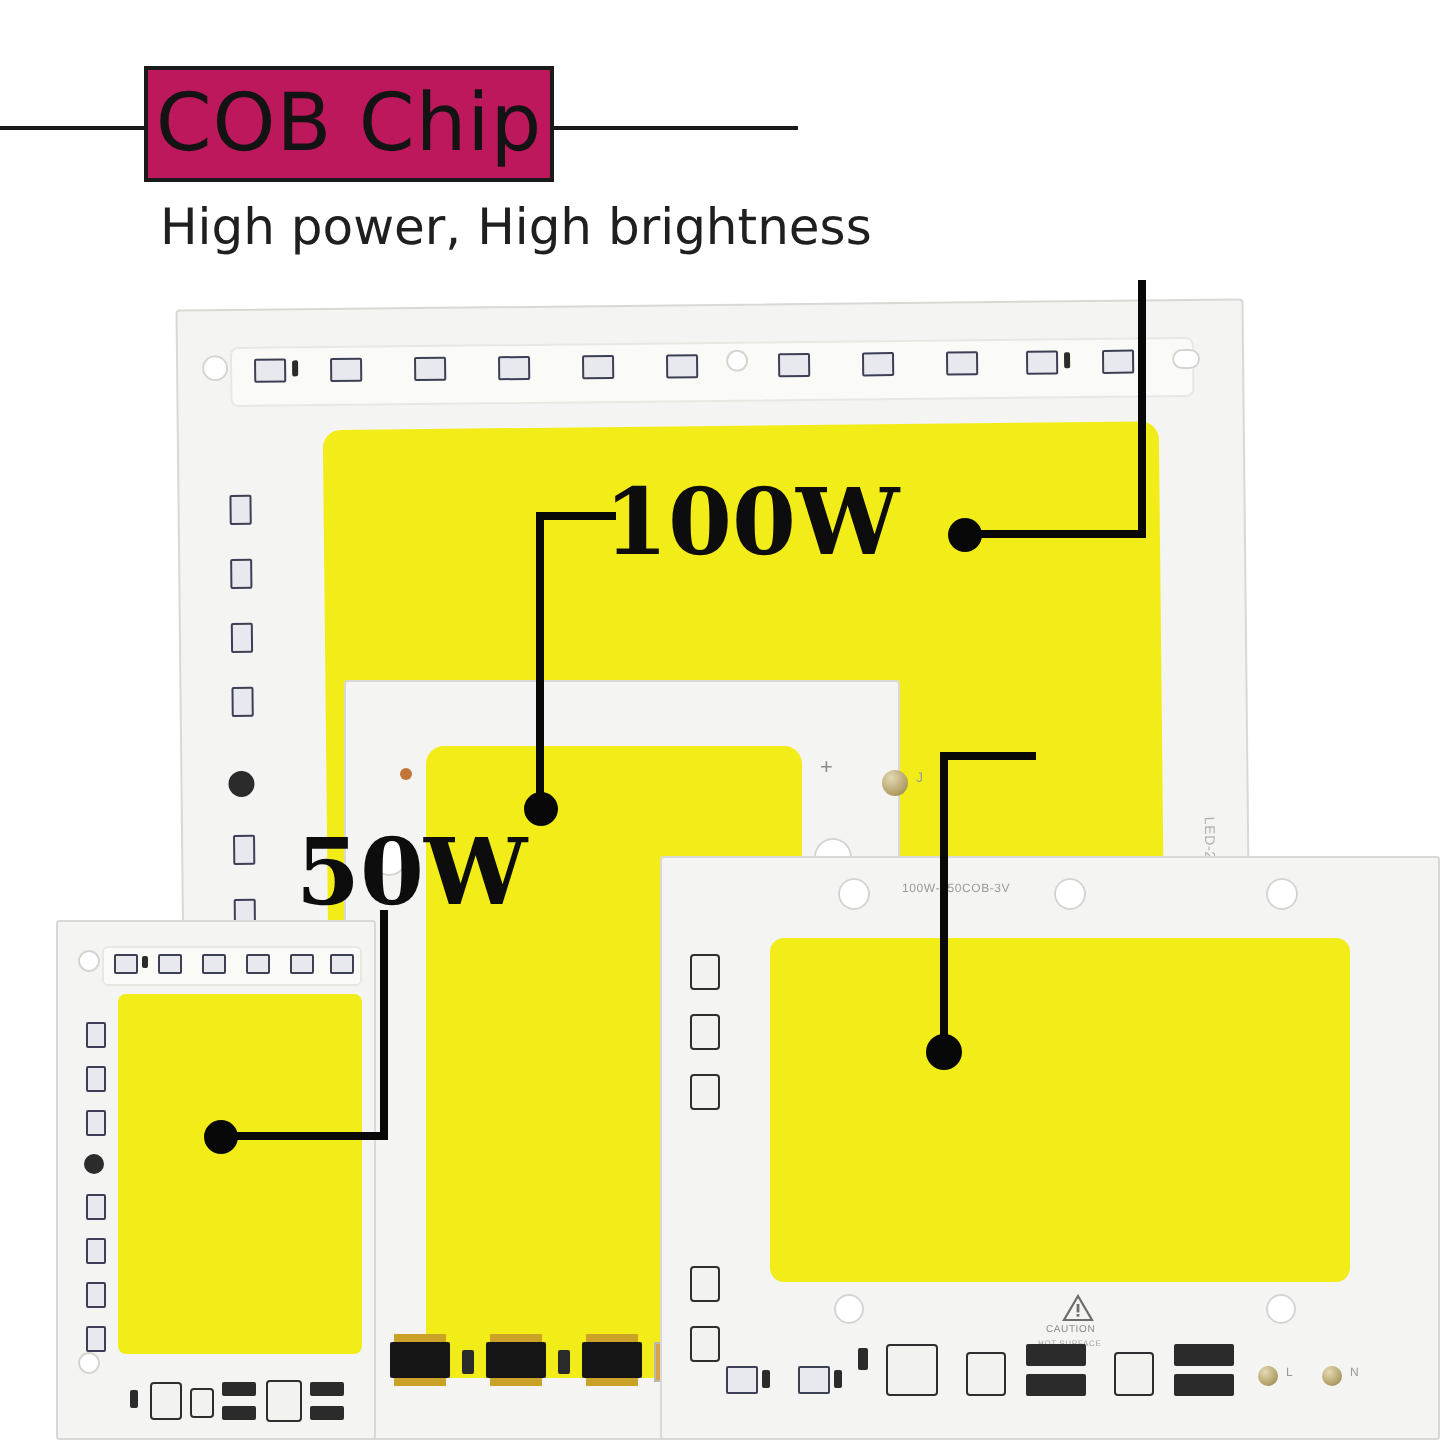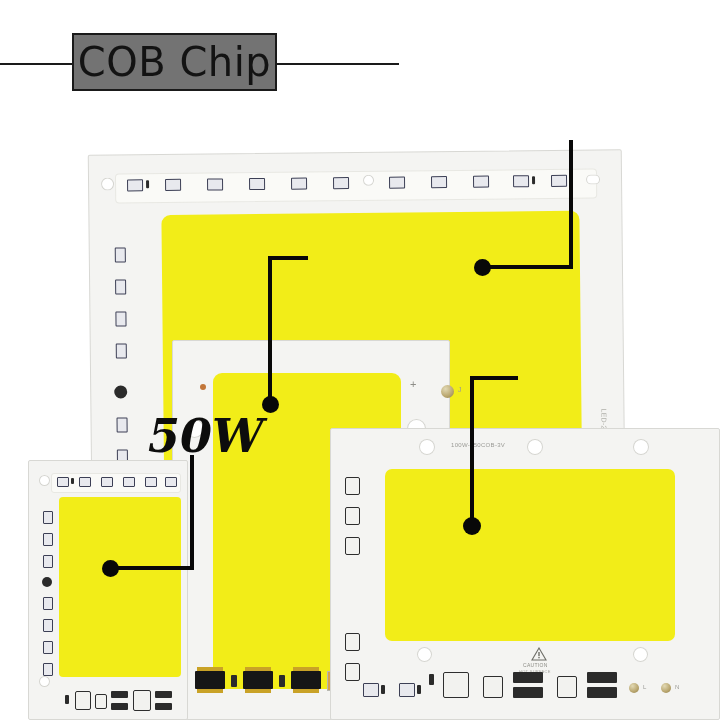--- a/index.html
+++ b/index.html
@@ -5,21 +5,21 @@
   html,body{margin:0;padding:0;background:#fff;}
   body{width:720px;height:720px;overflow:hidden;
        font-family:"Liberation Sans",sans-serif;}
   #stage{position:relative;width:720px;height:720px;background:#ffffff;overflow:hidden;}
 
   
   .hdr-rule{position:absolute;height:2px;background:#1a1a1a;}
   #rule-left{left:0;top:63px;width:72px;}
   #rule-right{left:277px;top:63px;width:122px;}
   #title-box{position:absolute;left:72px;top:33px;width:205px;height:58px;
-             border:2px solid #1a1a1a;box-sizing:border-box;background:#737373;
+             border:2px solid #1a1a1a;box-sizing:border-box;background:#be185d;
              display:flex;align-items:center;justify-content:center;}
   #title-box span{font-size:40px;color:#131313;letter-spacing:.5px;line-height:1;
                   font-family:"DejaVu Sans",sans-serif;}
   #subtitle{position:absolute;left:80px;top:99px;font-size:25px;color:#1f1f1f;
             font-family:"DejaVu Sans",sans-serif;white-space:nowrap;}
 
   
   .board{position:absolute;background:#f4f4f2;box-sizing:border-box;
          border:1px solid #d8d8d4;}
   .cob{position:absolute;background:#f2ed18;}
@@ -192,32 +192,34 @@
     <div class="solder" style="left:298px;top:254px;width:10px;height:10px;"></div>
     <div class="silk" style="left:312px;top:255px;font-size:6px;">L</div>
     <div class="solder" style="left:330px;top:254px;width:10px;height:10px;"></div>
     <div class="silk" style="left:344px;top:255px;font-size:6px;">N</div>
   </div>
 
   <div class="lead" style="left:569px;top:140px;width:4px;height:129px;"></div>
   <div class="lead" style="left:482px;top:265px;width:91px;height:4px;"></div>
   <div class="dot" style="left:474px;top:259px;width:17px;height:17px;"></div>
 
+  <div class="wlabel" style="left:302px;top:238px;font-size:46px;">100W</div>
   <div class="lead" style="left:268px;top:256px;width:40px;height:4px;"></div>
   <div class="lead" style="left:268px;top:256px;width:4px;height:147px;"></div>
   <div class="dot" style="left:262px;top:396px;width:17px;height:17px;"></div>
 
   <div class="lead" style="left:470px;top:376px;width:48px;height:4px;"></div>
   <div class="lead" style="left:470px;top:376px;width:4px;height:148px;"></div>
   <div class="dot" style="left:463px;top:517px;width:18px;height:18px;"></div>
 
-  <div class="wlabel" style="left:148px;top:413px;font-size:46px;font-style:italic;">50W</div>
+  <div class="wlabel" style="left:148px;top:413px;font-size:46px;">50W</div>
   <div class="lead" style="left:190px;top:455px;width:4px;height:115px;"></div>
   <div class="lead" style="left:112px;top:566px;width:82px;height:4px;"></div>
   <div class="dot" style="left:102px;top:560px;width:17px;height:17px;"></div>
 
   <div class="hdr-rule" id="rule-left"></div>
   <div class="hdr-rule" id="rule-right"></div>
   <div id="title-box">
     <span>COB Chip</span>
   </div>
+  <div id="subtitle">High power, High brightness</div>
 
 </div>
 
 </body></html>

